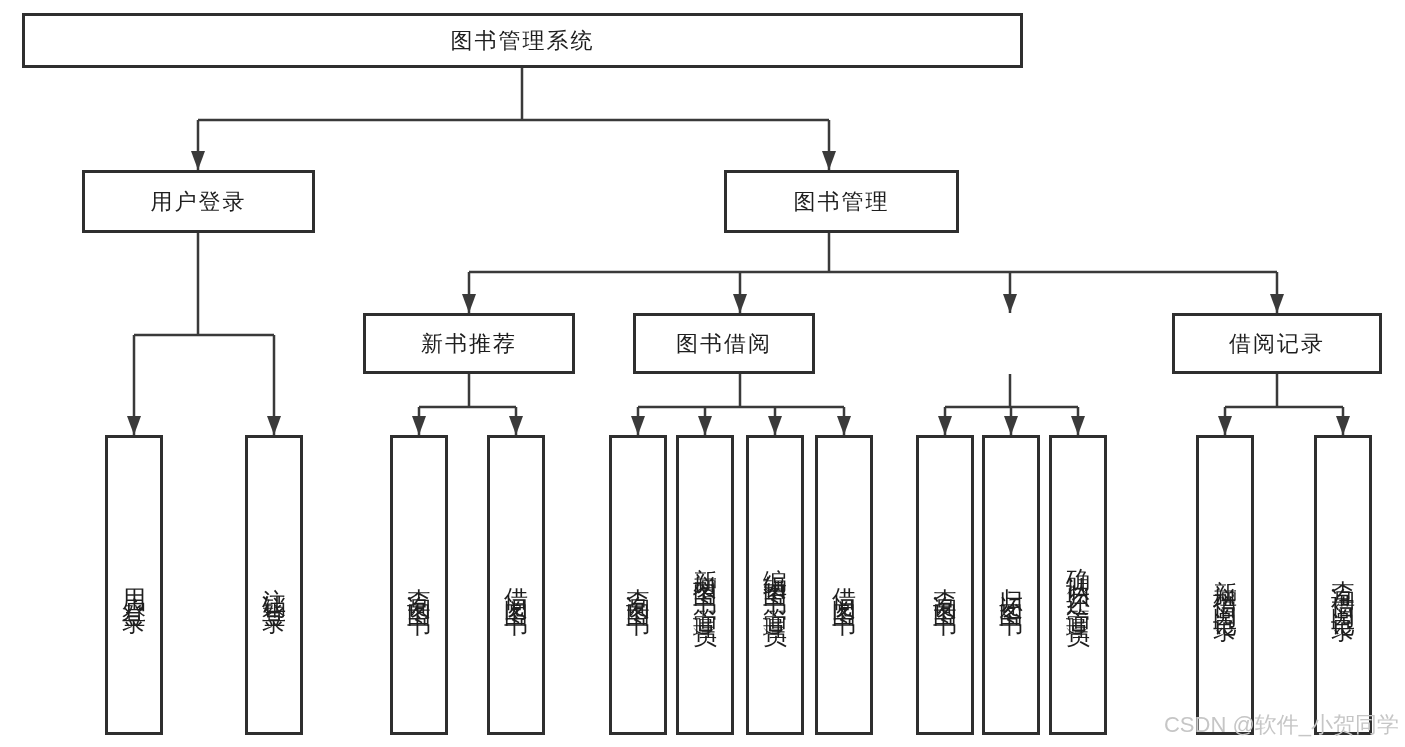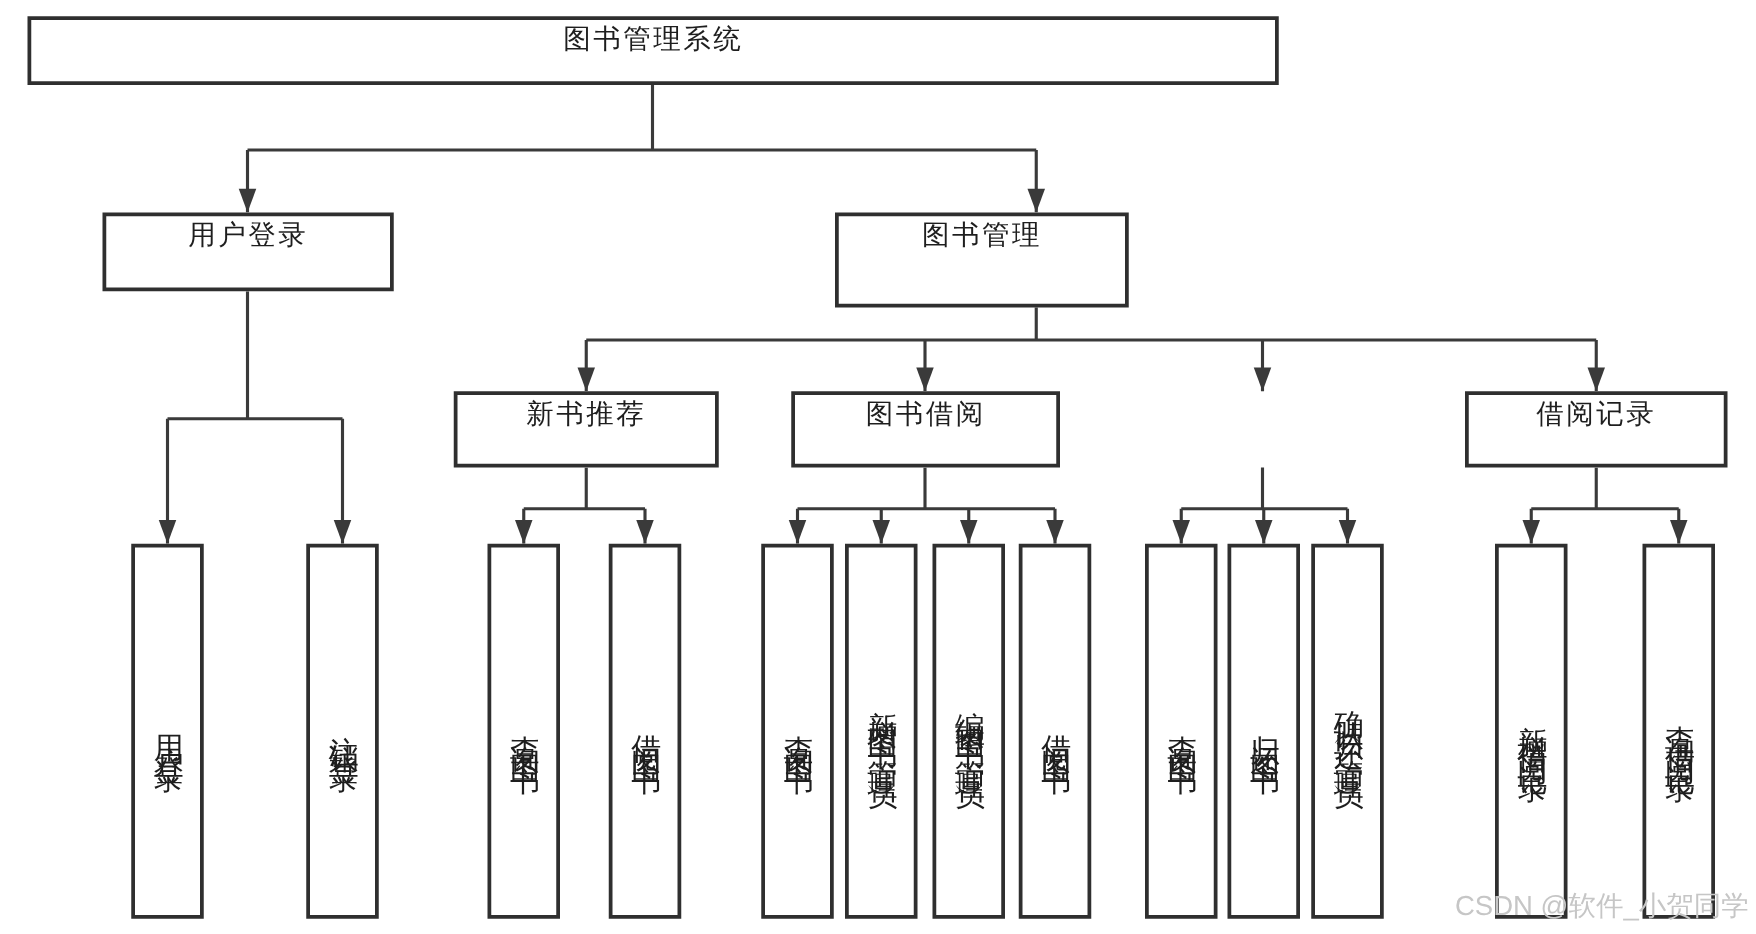--- a/index.html
+++ b/index.html
@@ -22,20 +22,21 @@
     position:absolute;
     left:0;top:0;
     pointer-events:none;
   }
   .node{
     position:absolute;
     box-sizing:border-box;
     border:3px solid var(--border);
     background:var(--bg);
     display:flex;
+    align-items:center;
     justify-content:center;
     color:var(--text);
   }
   .node.h span{
     font-size:22px;
     letter-spacing:2px;
     white-space:nowrap;
   }
   .node.root{font-weight:400;}
   .leaf{
@@ -106,28 +107,28 @@
     </g>
   </svg>
 
   <div class="node h root" style="left:22px;top:13px;width:1001px;height:55px">
     <span>图书管理系统</span>
   </div>
 
   <div class="node h" style="left:82px;top:170px;width:233px;height:63px">
     <span>用户登录</span>
   </div>
-  <div class="node h" style="left:668px;top:170px;width:235px;height:76px">
+  <div class="node h" style="left:724px;top:170px;width:235px;height:63px">
     <span>图书管理</span>
   </div>
 
   <div class="node h" style="left:363px;top:313px;width:212px;height:61px">
     <span>新书推荐</span>
   </div>
-  <div class="node h" style="left:633px;top:313px;width:215px;height:61px">
+  <div class="node h" style="left:633px;top:313px;width:182px;height:61px">
     <span>图书借阅</span>
   </div>
   <div class="node h" style="left:1172px;top:313px;width:210px;height:61px">
     <span>借阅记录</span>
   </div>
 
   <div class="leaf" style="left:105px">
     <span>用户登录</span>
   </div>
   <div class="leaf" style="left:245px">

